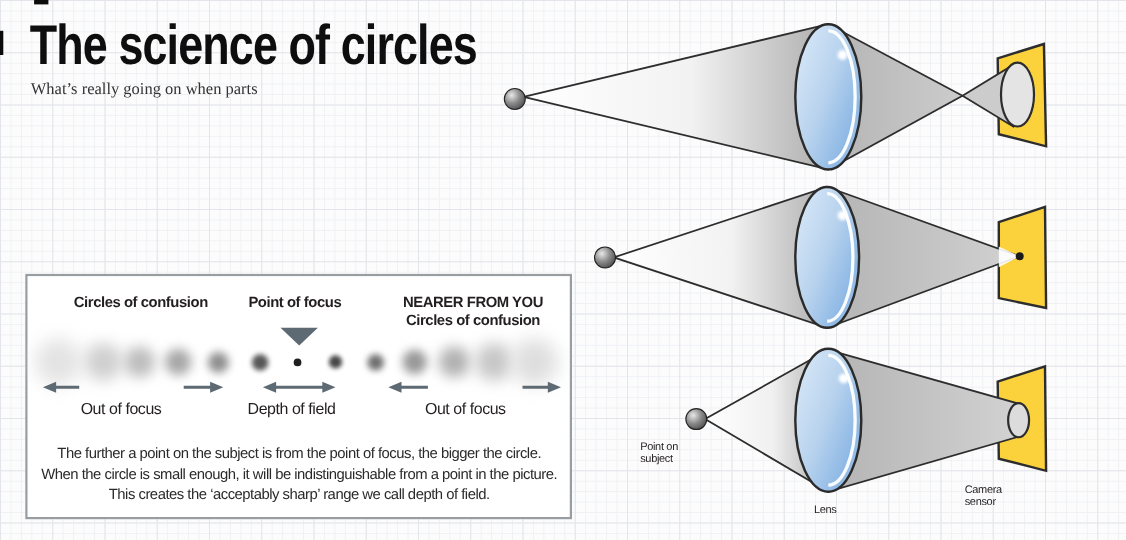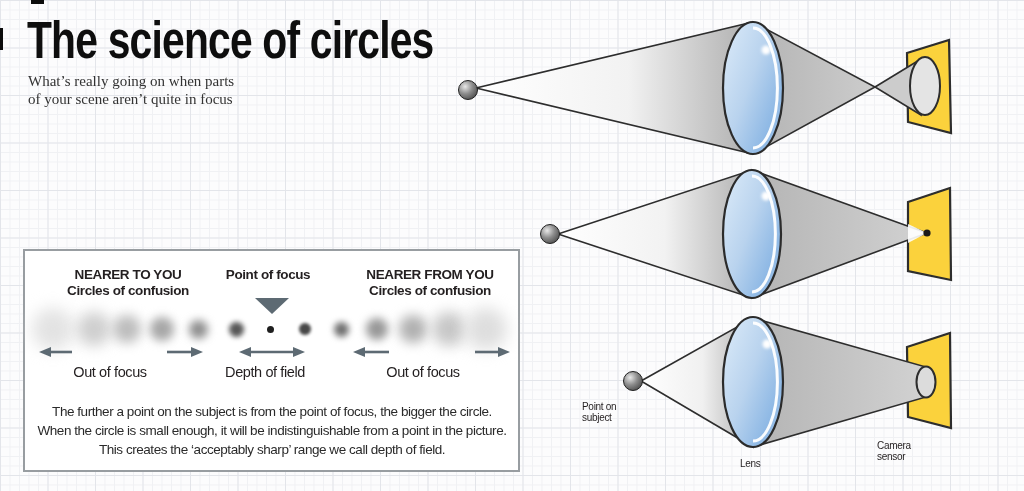--- a/index.html
+++ b/index.html
@@ -49,21 +49,20 @@
 <body>
 
 <div class="canvas">
 
   <div class="abs top-mark"></div>
   <div class="abs left-mark"></div>
 
   <div class="abs title">The science of circles</div>
   <div class="abs subtitle">
     <div>What’s really going on when parts</div>
-    <div>of your scene aren’t quite in focus</div>
   </div>
 
   <svg class="abs" style="left:0;top:0" width="1024" height="491" viewBox="0 0 1024 491">
     <defs>
       <radialGradient id="sph" cx="0.35" cy="0.32" r="0.85">
         <stop offset="0" stop-color="#e8e8e8"></stop>
         <stop offset="0.45" stop-color="#8d8d8d"></stop>
         <stop offset="1" stop-color="#3c3c3c"></stop>
       </radialGradient>
       <linearGradient id="lc1" gradientUnits="userSpaceOnUse" x1="476" y1="0" x2="753" y2="0">
@@ -146,21 +145,20 @@
   </div>
   <div class="dlabel" style="left:740px;top:458px;">Lens</div>
   <div class="dlabel" style="left:877px;top:440px;">
     <div>Camera</div>
     <div>sensor</div>
   </div>
 
   <div class="abs panel"></div>
 
   <div class="ph" style="left:43px;top:267px;width:170px;">
-    <div>NEARER TO YOU</div>
     <div>Circles of confusion</div>
   </div>
   <div class="ph" style="left:203px;top:267px;width:130px;">Point of focus</div>
   <div class="ph" style="left:345px;top:267px;width:170px;">
     <div>NEARER FROM YOU</div>
     <div>Circles of confusion</div>
   </div>
 
   <div class="tri"></div>
 

